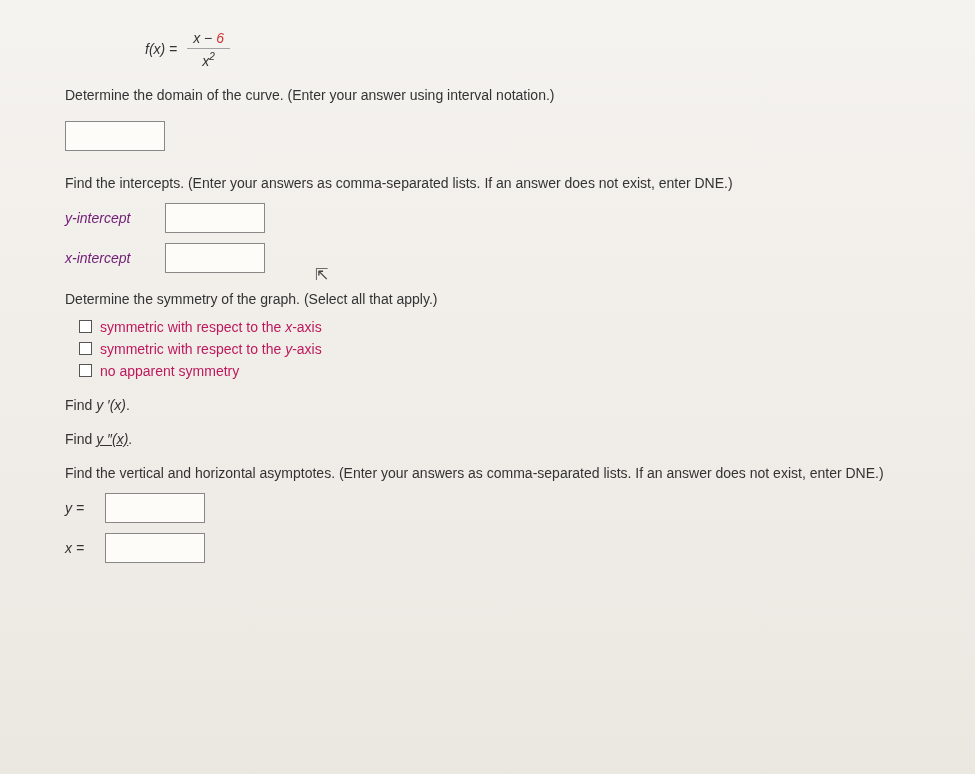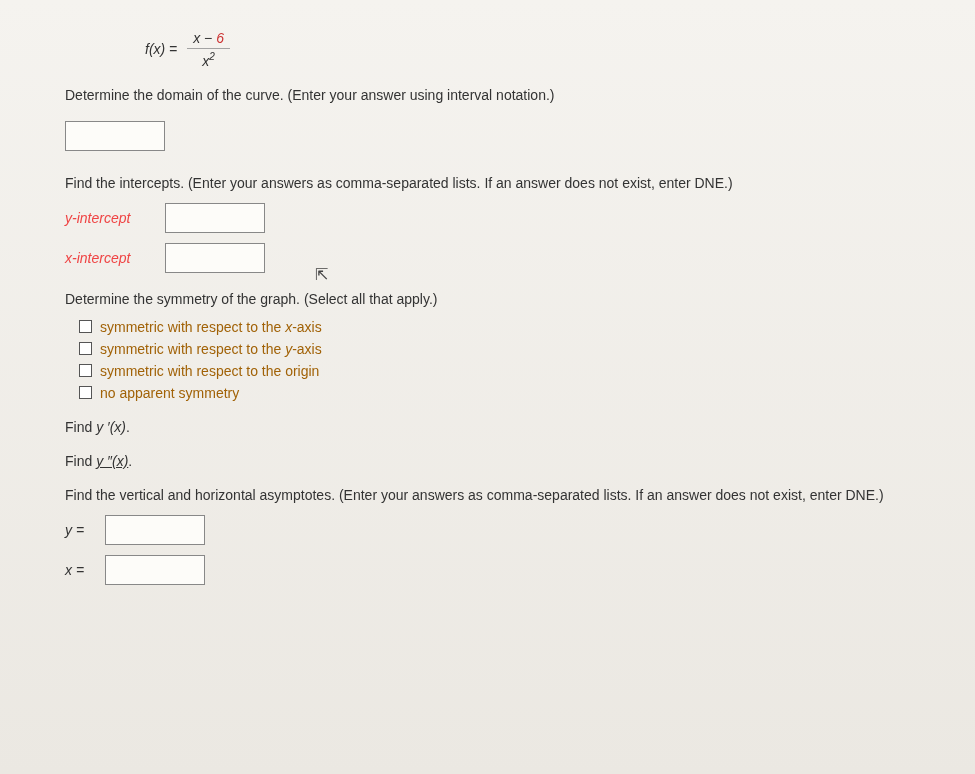--- a/index.html
+++ b/index.html
@@ -43,36 +43,36 @@
       height: 30px;
       width: 100px;
       display: inline-block;
       vertical-align: middle;
     }
     .input-box.standalone { margin: 6px 0; }
     .row { margin: 10px 0; display: flex; align-items: center; }
     .row-label {
       width: 100px;
       font-style: italic;
-      color: #ef4444;
+      color: #701a75;
     }
     .checkbox-row {
       margin: 6px 0 6px 14px;
       display: flex;
       align-items: center;
     }
     .checkbox {
       width: 13px;
       height: 13px;
       border: 1px solid #555;
       background: #fff;
       margin-right: 8px;
       flex-shrink: 0;
     }
-    .chk-label { font-style: normal; color: #a16207; }
+    .chk-label { font-style: normal; color: #be185d; }
     .chk-label .it { font-style: italic; }
     .deriv-label {
       font-style: italic;
       display: inline-flex;
       align-items: center;
       margin-right: 6px;
     }
     .sup { font-size: 10px; vertical-align: super; }
     .cursor-arrow {
       position: absolute;
@@ -119,24 +119,20 @@
   <div class="checkbox-row">
     <span class="checkbox"></span>
     <span class="chk-label"><span>symmetric with respect to the </span><span class="it">x</span><span>-axis</span></span>
   </div>
   <div class="checkbox-row">
     <span class="checkbox"></span>
     <span class="chk-label"><span>symmetric with respect to the </span><span class="it">y</span><span>-axis</span></span>
   </div>
   <div class="checkbox-row">
     <span class="checkbox"></span>
-    <span class="chk-label"><span>symmetric with respect to the origin</span></span>
-  </div>
-  <div class="checkbox-row">
-    <span class="checkbox"></span>
     <span class="chk-label"><span>no apparent symmetry</span></span>
   </div>
 </div>
 
 <div class="section">
   <div class="prompt">
     <span>Find </span><span style="font-style:italic;">y ′(x)</span><span>.</span>
   </div>
 </div>
 

